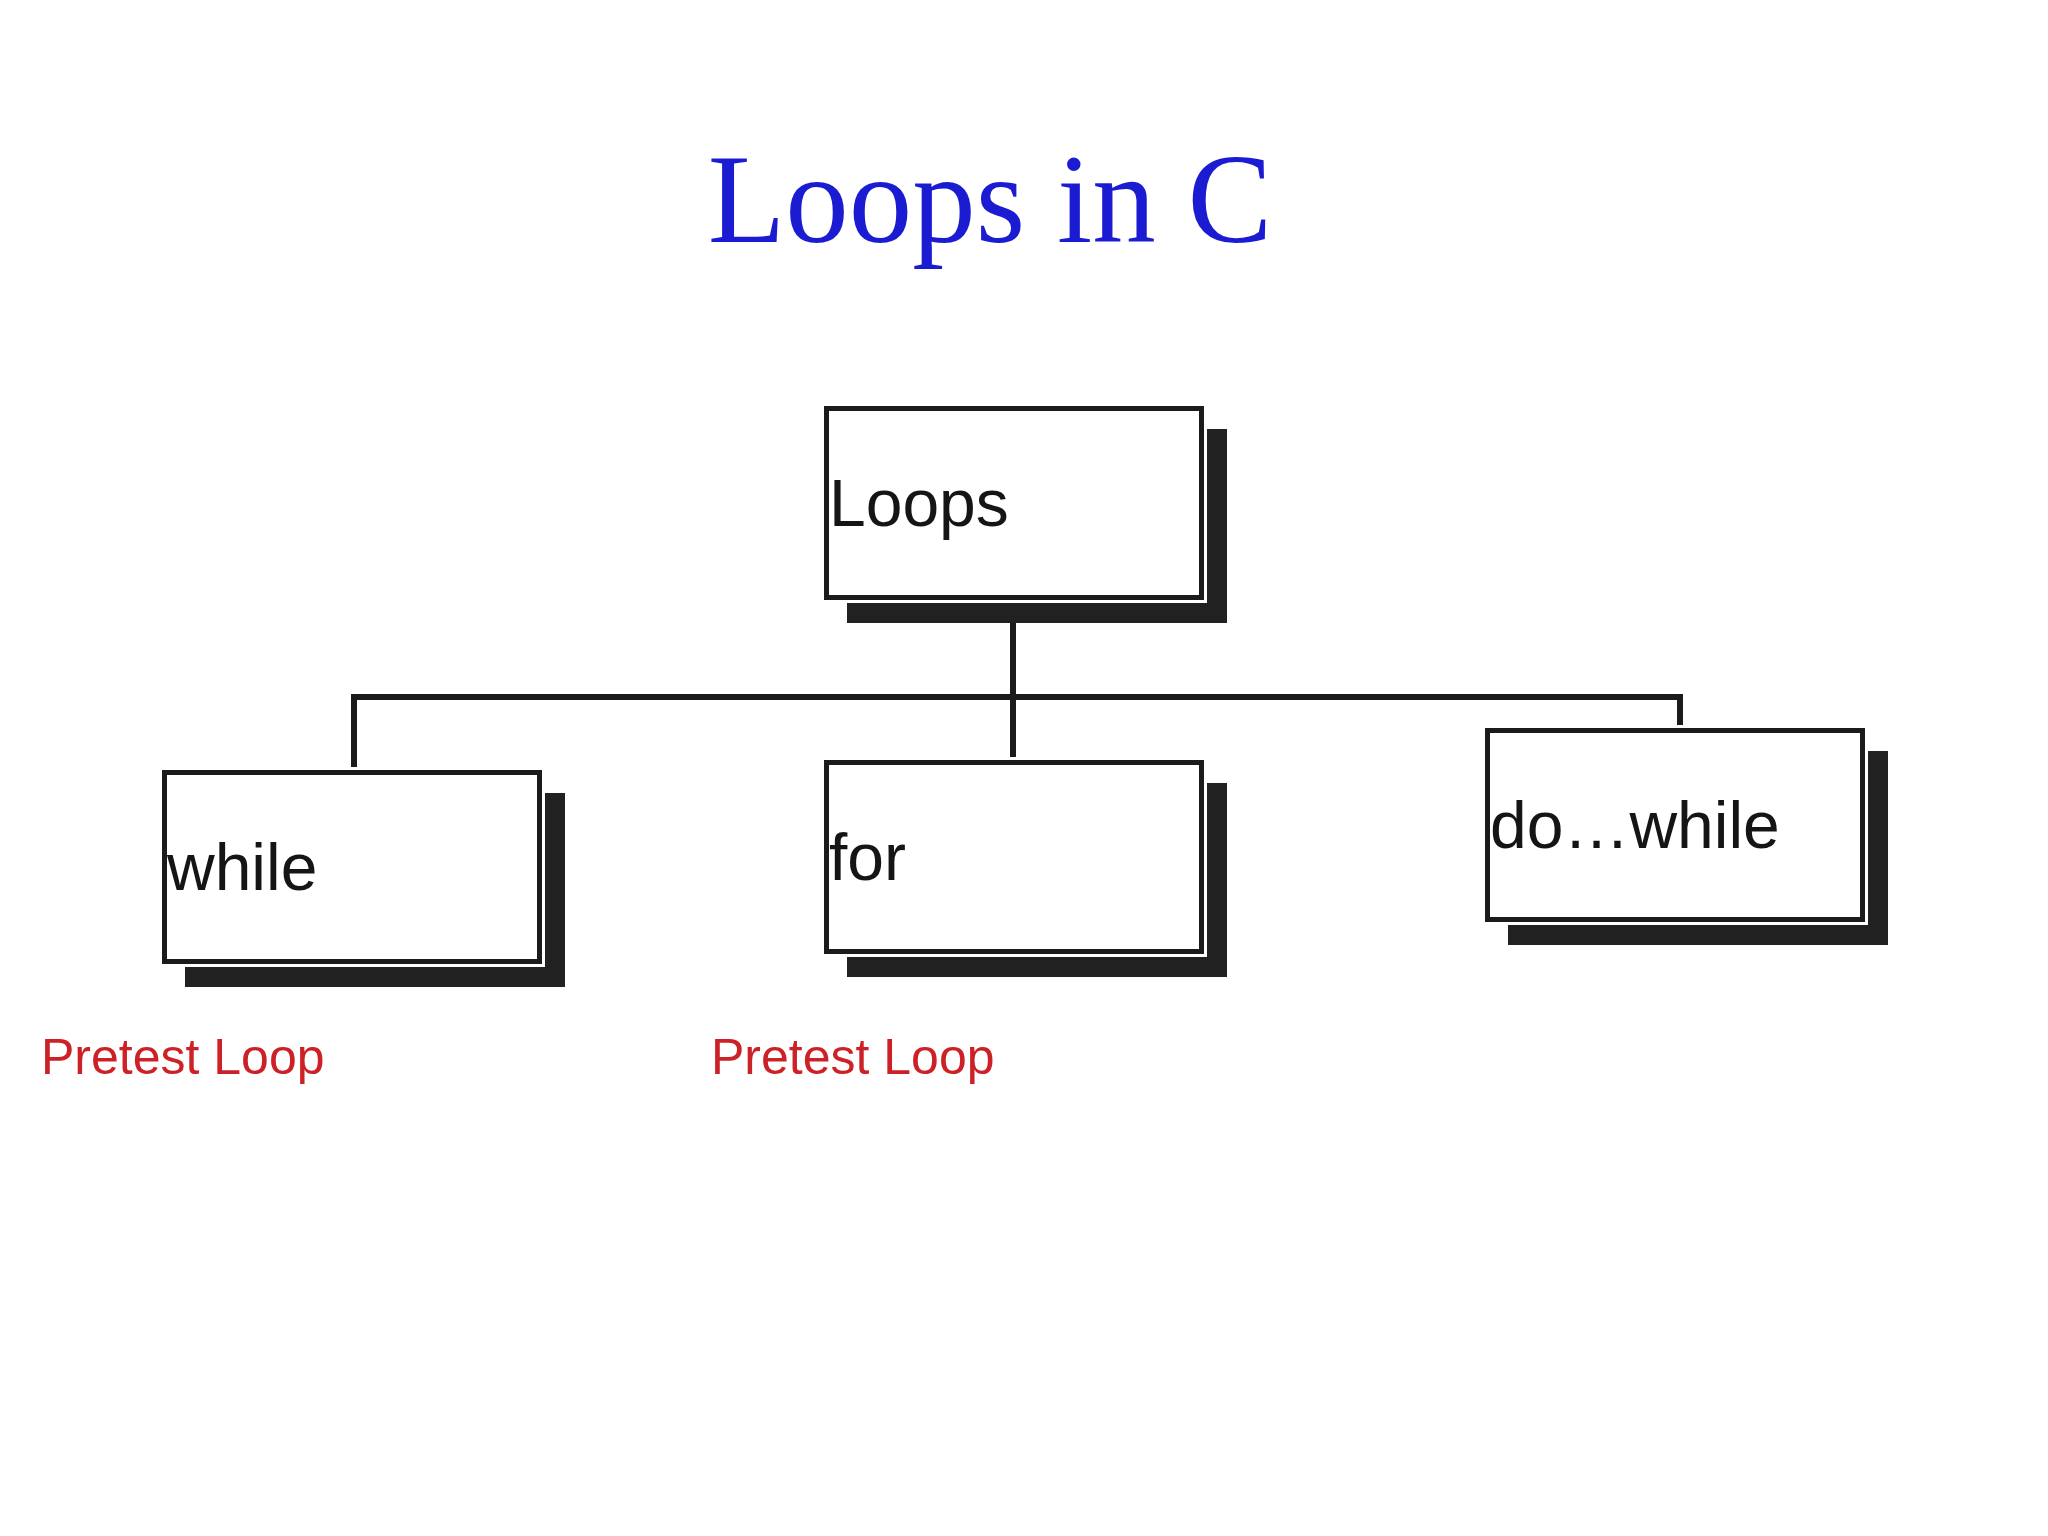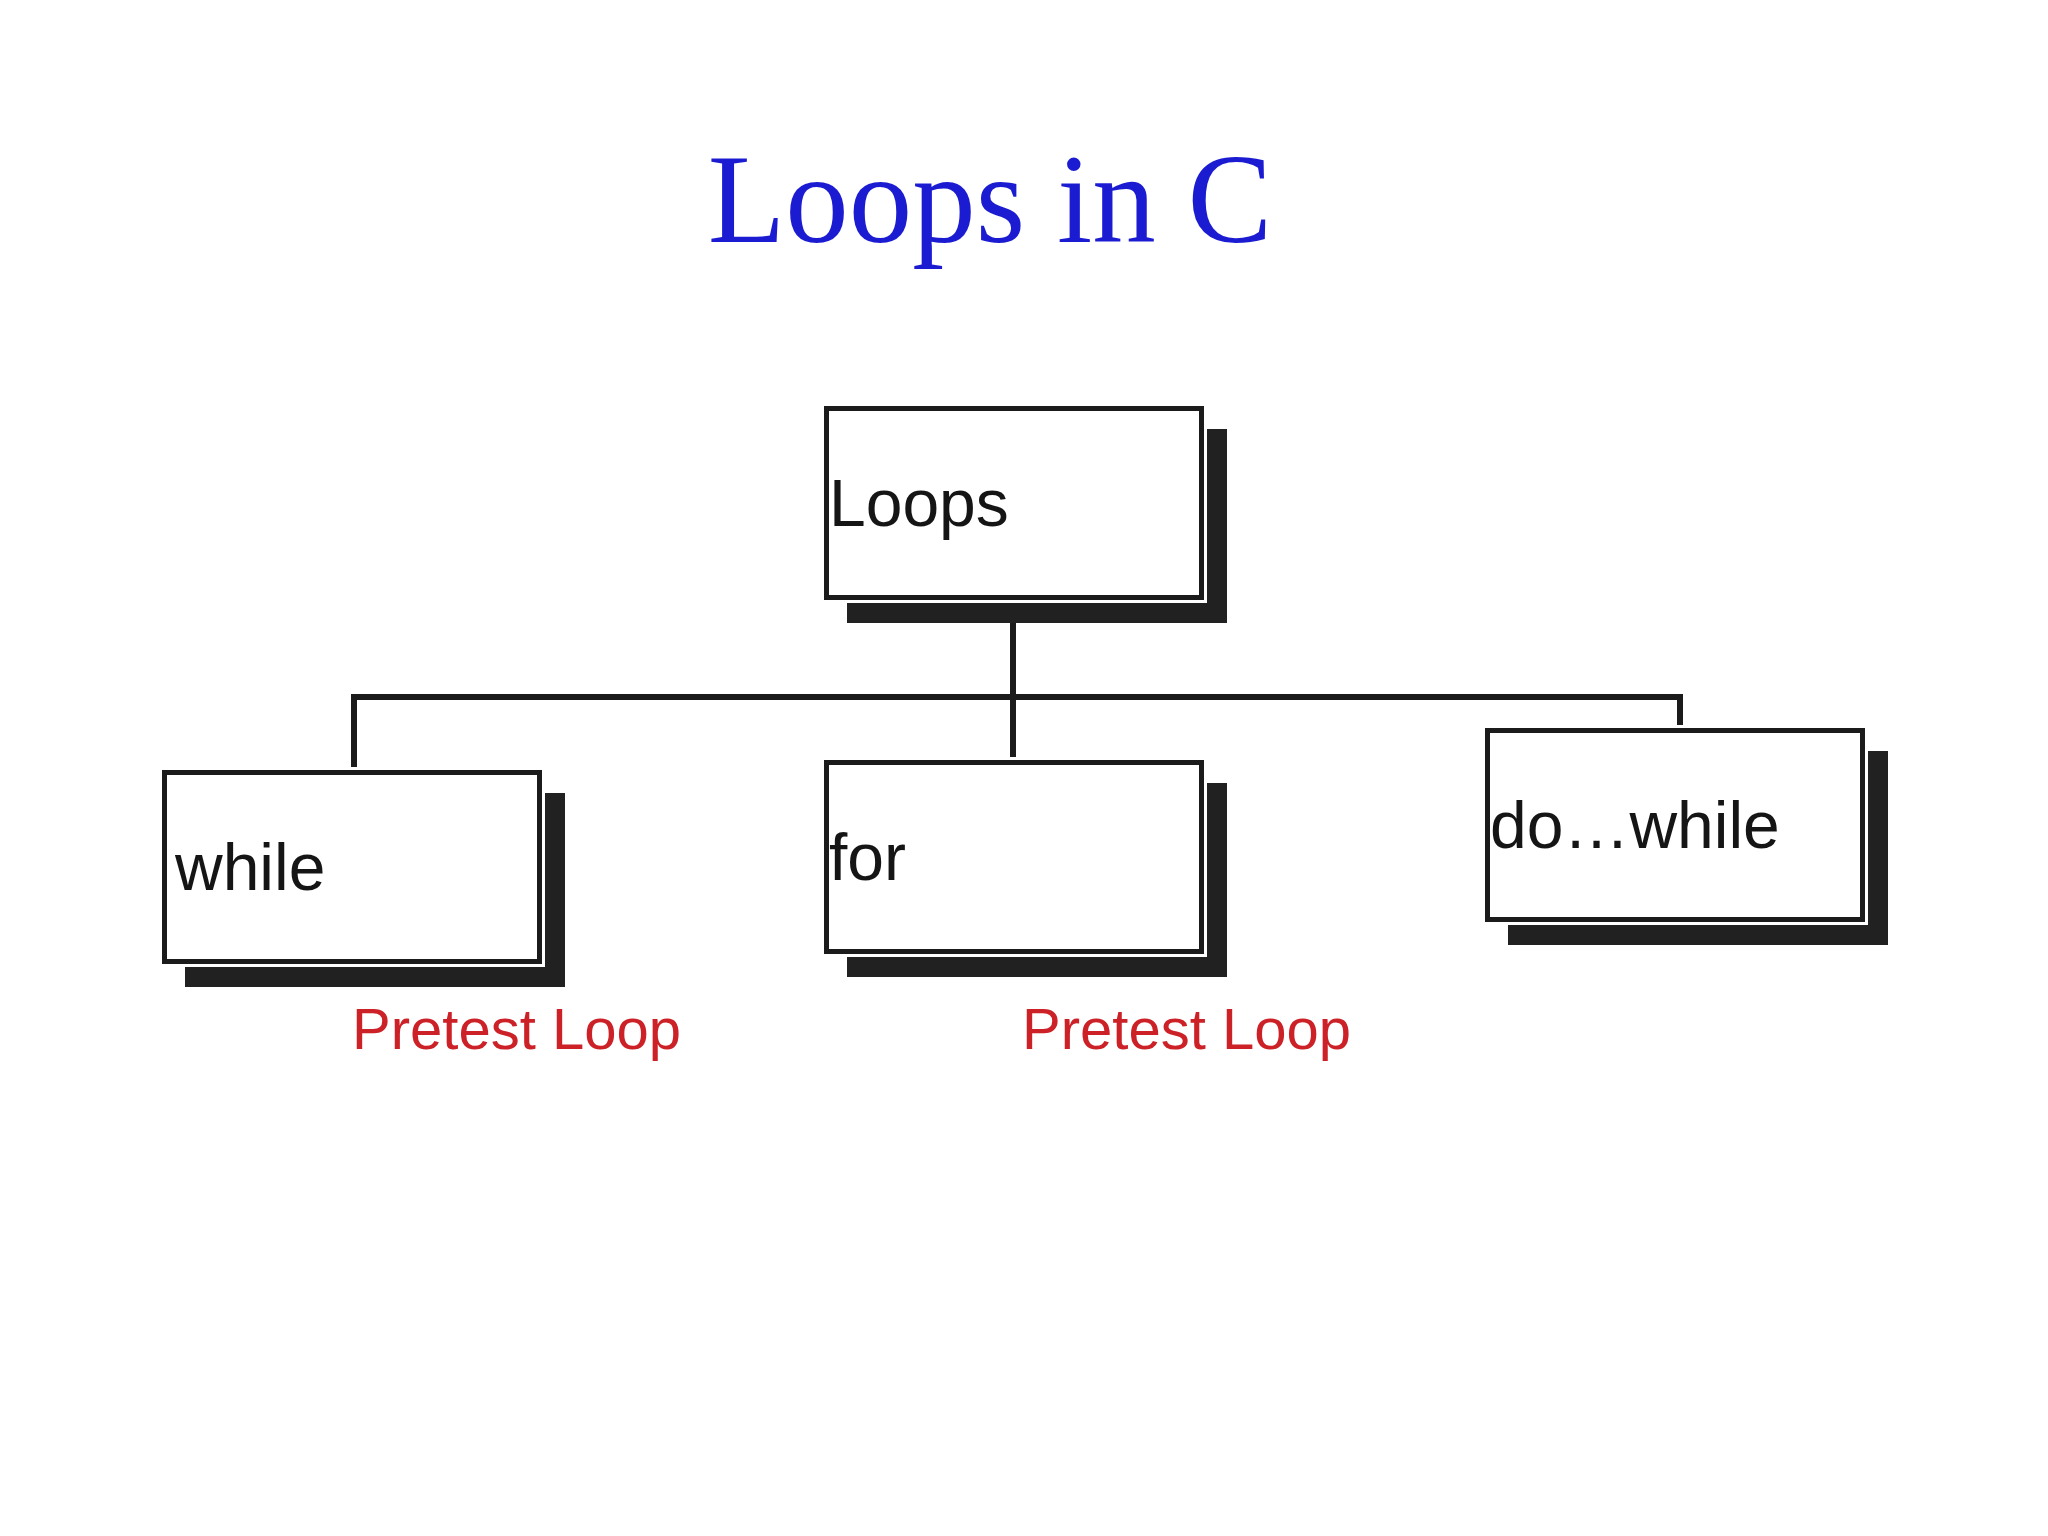--- a/index.html
+++ b/index.html
@@ -40,39 +40,39 @@
     background: var(--box-fill);
     border: 5px solid var(--line-black);
     box-shadow: 0 0 0 3px #ffffff, 23px 23px 0 0 var(--shadow-dark);
     display: flex;
     align-items: center;
     font-size: 66px;
     color: var(--label-black);
     white-space: nowrap;
   }
   .box-root   { left: 824px;  top: 406px; }
-  .box-while  { left: 162px;  top: 770px; padding-left: 8px; }
+  .box-while  { left: 162px;  top: 770px; }
   .box-for    { left: 824px;  top: 760px; }
   .box-dowhile{ left: 1485px; top: 728px; }
 
   .connector {
     position: absolute;
     background: var(--line-black);
   }
   .conn-root-drop { left: 1010px; top: 600px; width: 6px;    height: 176px; }
   .conn-horizontal{ left: 351px;  top: 694px; width: 1332px; height: 6px;   }
   .conn-left-drop { left: 351px;  top: 694px; width: 6px;    height: 80px;  }
   .conn-right-drop{ left: 1677px; top: 694px; width: 6px;    height: 82px;  }
 
   .caption {
     position: absolute;
-    top: 1000px;
+    top: 1032px;
     width: 640px;
-    text-align: right;
-    font-size: 58px;
+    text-align: left;
+    font-size: 50px;
     line-height: 1;
     color: var(--caption-red);
     white-space: nowrap;
   }
   .caption-while  { left: 41px;   }  
   .caption-for    { left: 711px;  }  
   .caption-dowhile{ left: 1372px; }  
 </style>
 </head>
 <body>

